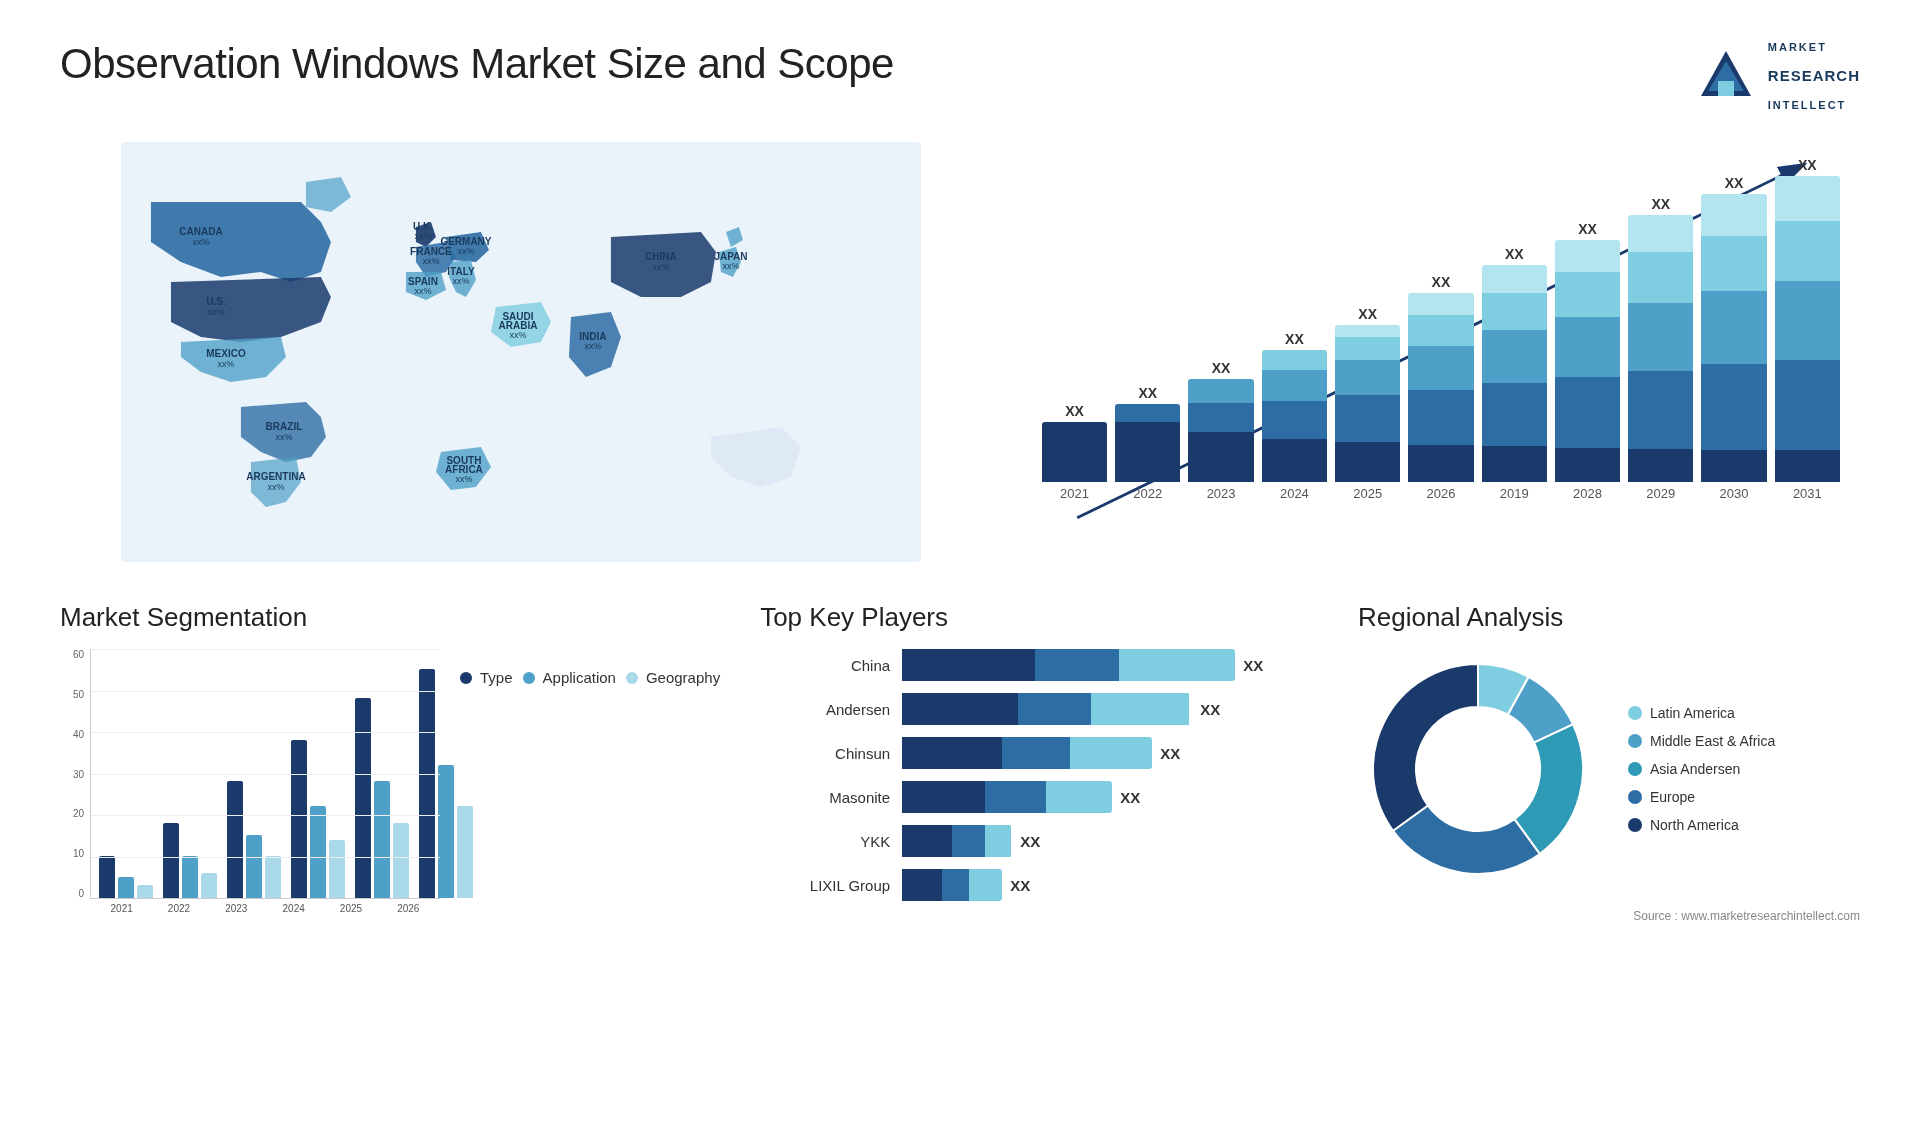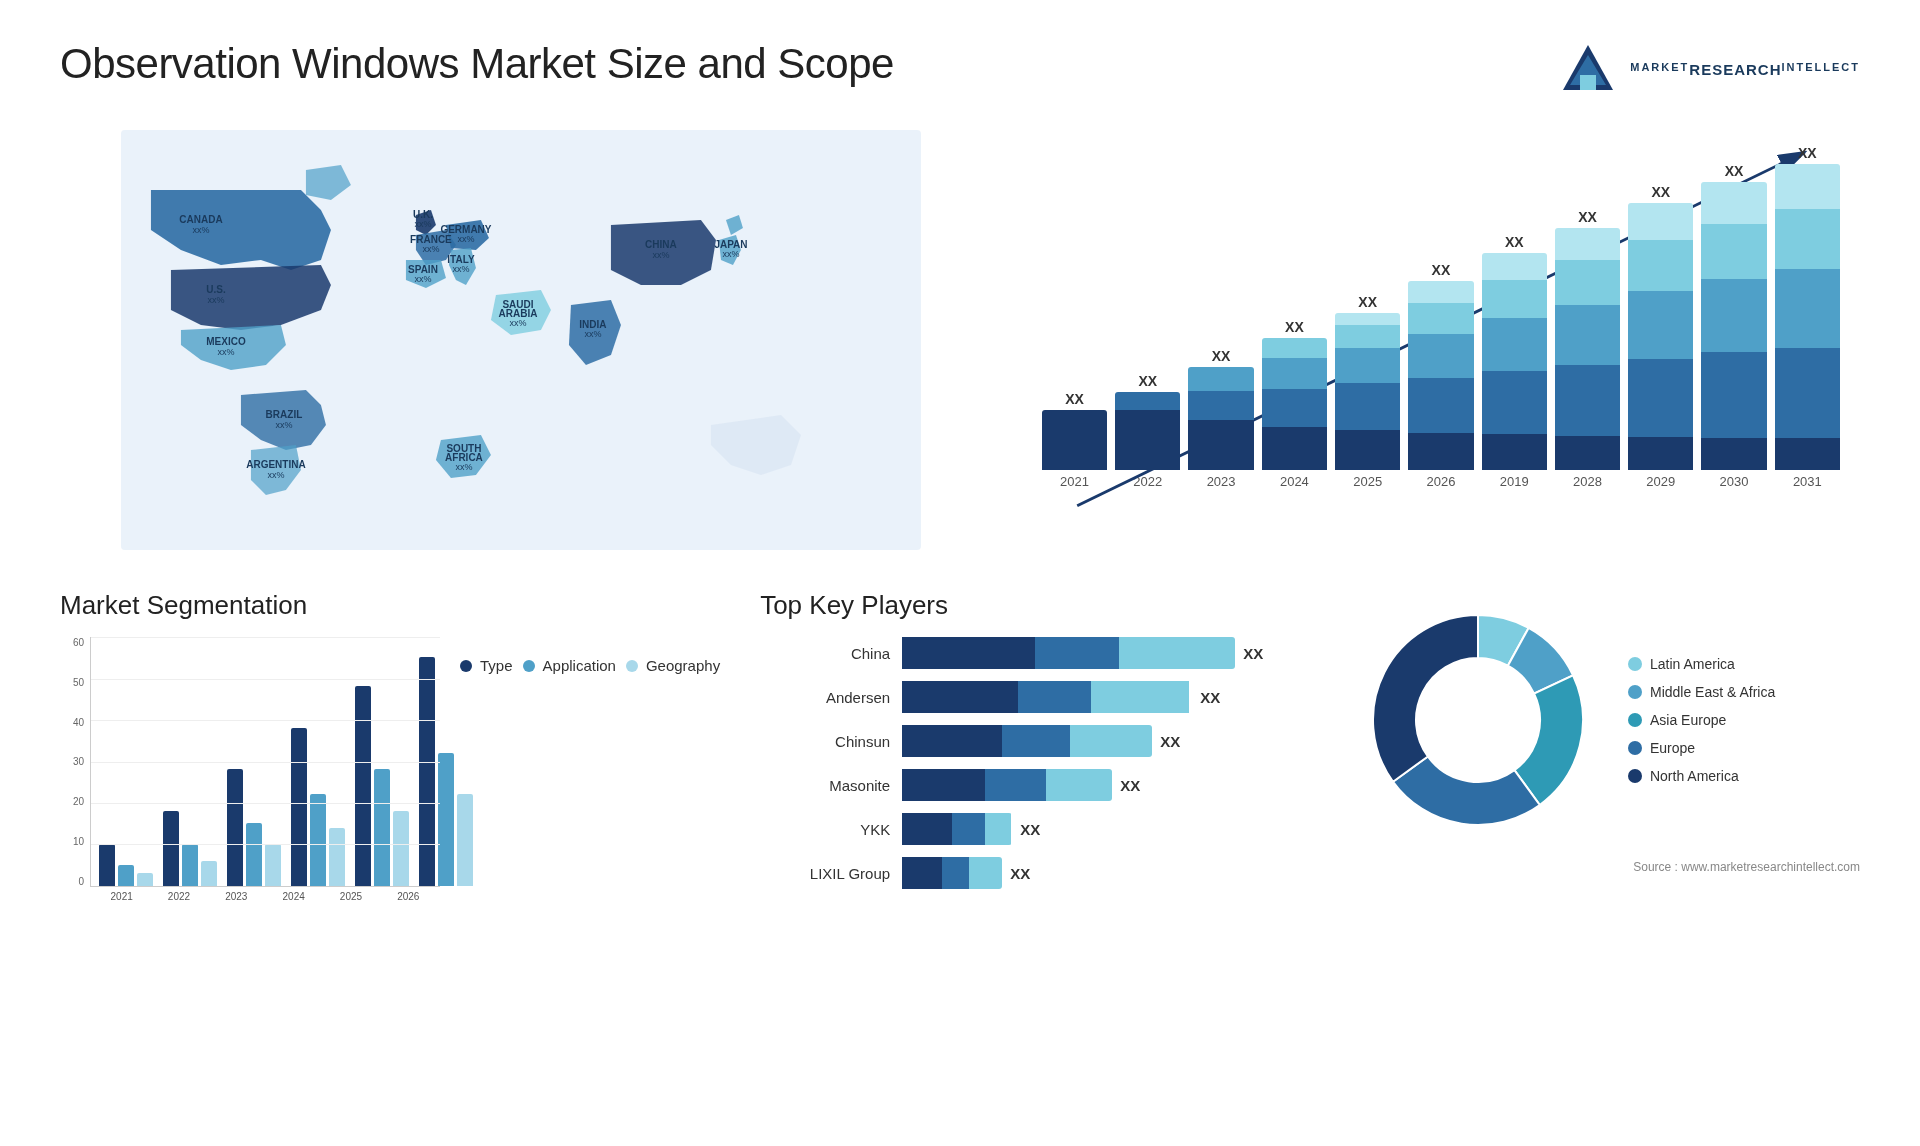--- a/index.html
+++ b/index.html
@@ -40,22 +40,23 @@
       gap: 12px;
     }
 
     .logo-icon {
       width: 60px;
       height: 60px;
     }
 
     .logo-text {
       display: flex;
-      flex-direction: row;
+      flex-direction: column;
       line-height: 1.3;
+      gap: 12px;
     }
 
     .logo-text span:first-child {
       font-size: 11px;
       font-weight: 700;
       color: #1a3a5c;
       letter-spacing: 2px;
     }
     .logo-text span:nth-child(2) {
       font-size: 15px;
@@ -660,20 +661,21 @@
                 <div class="player-bar-seg" style="width: 27%; background: rgb(46, 109, 164);"></div>
                 <div class="player-bar-seg" style="width: 33%; background: rgb(126, 205, 224);"></div>
               </div>
               <span class="player-bar-label">XX</span>
             </div>
           </div>
         </div>
     </div>
 
     <div class="regional-container">
+      <div class="section-title">Regional Analysis</div>
       <div class="donut-legend-area">
         <div class="donut-wrap">
           <svg viewBox="0 0 240 240" width="240" height="240">
 
             <g id="donut-slices">
                 <path d="M 120 15 A 105 105 0 0 1 170.5841357806801 27.987798595394324 L 149.86872779430635 65.66898583728046 A 62 62 0 0 0 120 58 Z" fill="#7ecde0" stroke="white" stroke-width="2"></path>
                 <path d="M 170.5841357806801 27.987798595394324 A 105 105 0 0 1 215.00684050893204 75.29317438566738 L 176.09927725289322 93.60168392296549 A 62 62 0 0 0 149.86872779430635 65.66898583728046 Z" fill="#4fa0c8" stroke="white" stroke-width="2"></path>
                 <path d="M 215.00684050893204 75.29317438566738 A 105 105 0 0 1 181.71745149070966 204.94678440936949 L 156.44268564213334 170.15905365124675 A 62 62 0 0 0 176.09927725289322 93.60168392296549 Z" fill="#2e9ab5" stroke="white" stroke-width="2"></path>
                 <path d="M 181.71745149070966 204.94678440936949 A 105 105 0 0 1 35.05321559063053 181.7174514907097 L 69.84094634875326 156.44268564213334 A 62 62 0 0 0 156.44268564213334 170.15905365124675 Z" fill="#2e6da4" stroke="white" stroke-width="2"></path>
                 <path d="M 35.05321559063053 181.7174514907097 A 105 105 0 0 1 119.99999999999999 15 L 119.99999999999999 58 A 62 62 0 0 0 69.84094634875326 156.44268564213334 Z" fill="#1a3a6c" stroke="white" stroke-width="2"></path>
@@ -686,21 +688,21 @@
         <div class="reg-legend-item">
               <div class="reg-legend-dot" style="background: rgb(126, 205, 224);"></div>
               <span>Latin America</span>
             </div>
             <div class="reg-legend-item">
               <div class="reg-legend-dot" style="background: rgb(79, 160, 200);"></div>
               <span>Middle East &amp; Africa</span>
             </div>
             <div class="reg-legend-item">
               <div class="reg-legend-dot" style="background: rgb(46, 154, 181);"></div>
-              <span>Asia Europe</span>
+              <span>Asia Andersen</span>
             </div>
             <div class="reg-legend-item">
               <div class="reg-legend-dot" style="background: rgb(46, 109, 164);"></div>
               <span>Europe</span>
             </div>
             <div class="reg-legend-item">
               <div class="reg-legend-dot" style="background: rgb(26, 58, 108);"></div>
               <span>North America</span>
             </div>
           </div>

